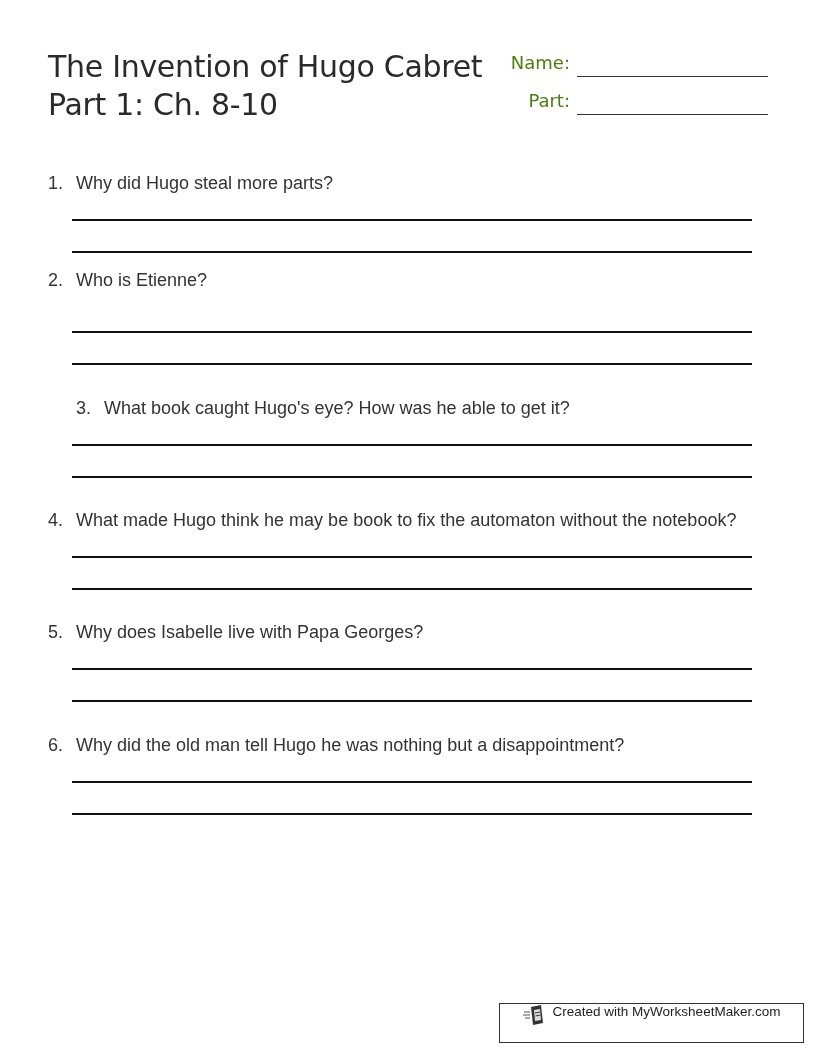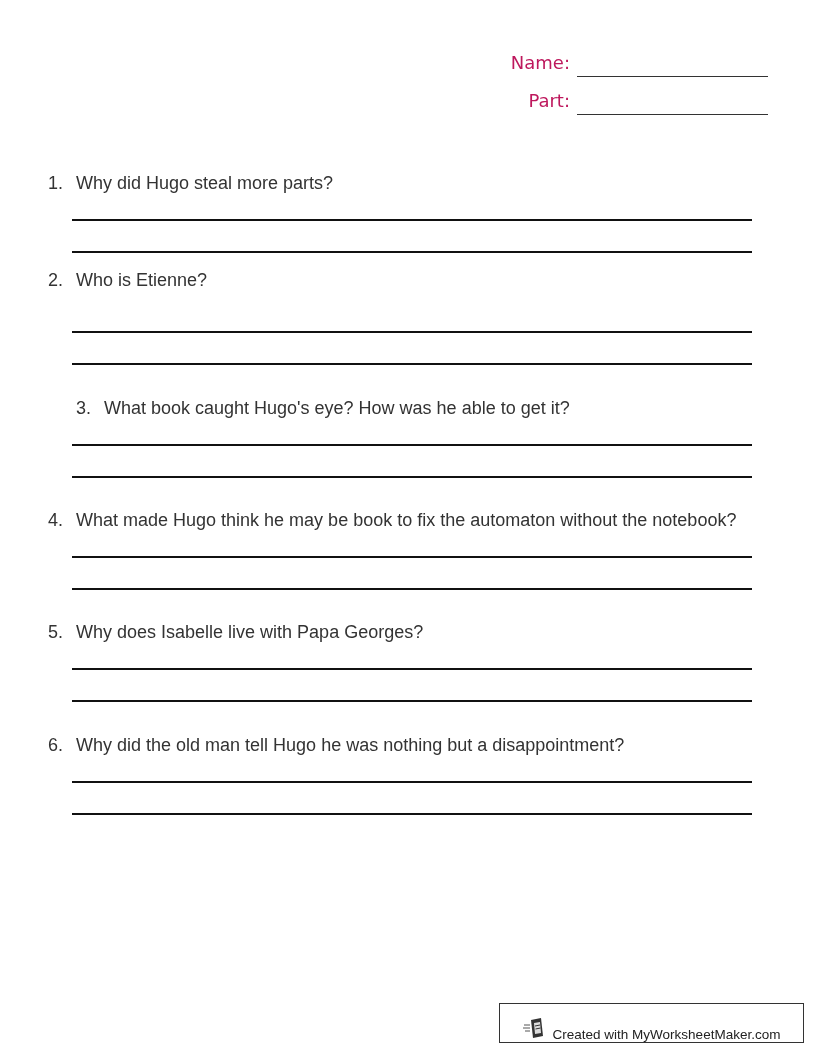--- a/index.html
+++ b/index.html
@@ -6,44 +6,46 @@
     body {
       width: 816px; height: 1056px; position: relative; overflow: hidden;
       font-family: "DejaVu Sans", "Liberation Sans", sans-serif; color: #2b2b2b;
     }
     .title {
       position: absolute; left: 48px; top: 48px;
       font-size: 30px; line-height: 38px; color: #2a2a2a; font-weight: normal;
       letter-spacing: -0.3px;
     }
     .title div { white-space: nowrap; }
-    .field { position: absolute; font-size: 18px; color: #be185d; }
+    .field { position: absolute; font-size: 18px; color: #4d7c0f; }
     .field .lbl { position: absolute; right: 0; top: 0; white-space: nowrap; }
     .field-line { position: absolute; height: 0; border-top: 1.5px solid #333; }
     .q {
       position: absolute; left: 48px; font-size: 18px; color: #333;
       white-space: nowrap; font-family: "Liberation Sans", sans-serif;
     }
     .q .num { display: inline-block; width: 28px; }
     .ans-line {
       position: absolute; left: 72px; width: 680px; height: 0;
       border-top: 2px solid #111;
     }
     .footer {
       position: absolute; left: 499px; top: 1003px; width: 305px; height: 40px;
       border: 1.5px solid #333; box-sizing: border-box;
-      display: flex; align-items: flex-end; justify-content: center; gap: 6px;
+      display: flex; align-items: flex-start; justify-content: center; gap: 6px;
       font-size: 13.5px; color: #222; font-family: "Liberation Sans", sans-serif;
     }
     .footer svg { width: 24px; height: 22px; }
   </style>
 </head>
 <body>
 
 <div class="title">
+  <div>The Invention of Hugo Cabret</div>
+  <div>Part 1: Ch. 8-10</div>
 </div>
 
 <div class="field" style="left:470px; top:52px; width:100px; height:24px;">
   <span class="lbl">Name:</span>
 </div>
 <div class="field-line" style="left:577px; top:76px; width:191px;"></div>
 
 <div class="field" style="left:470px; top:90px; width:100px; height:24px;">
   <span class="lbl">Part:</span>
 </div>

